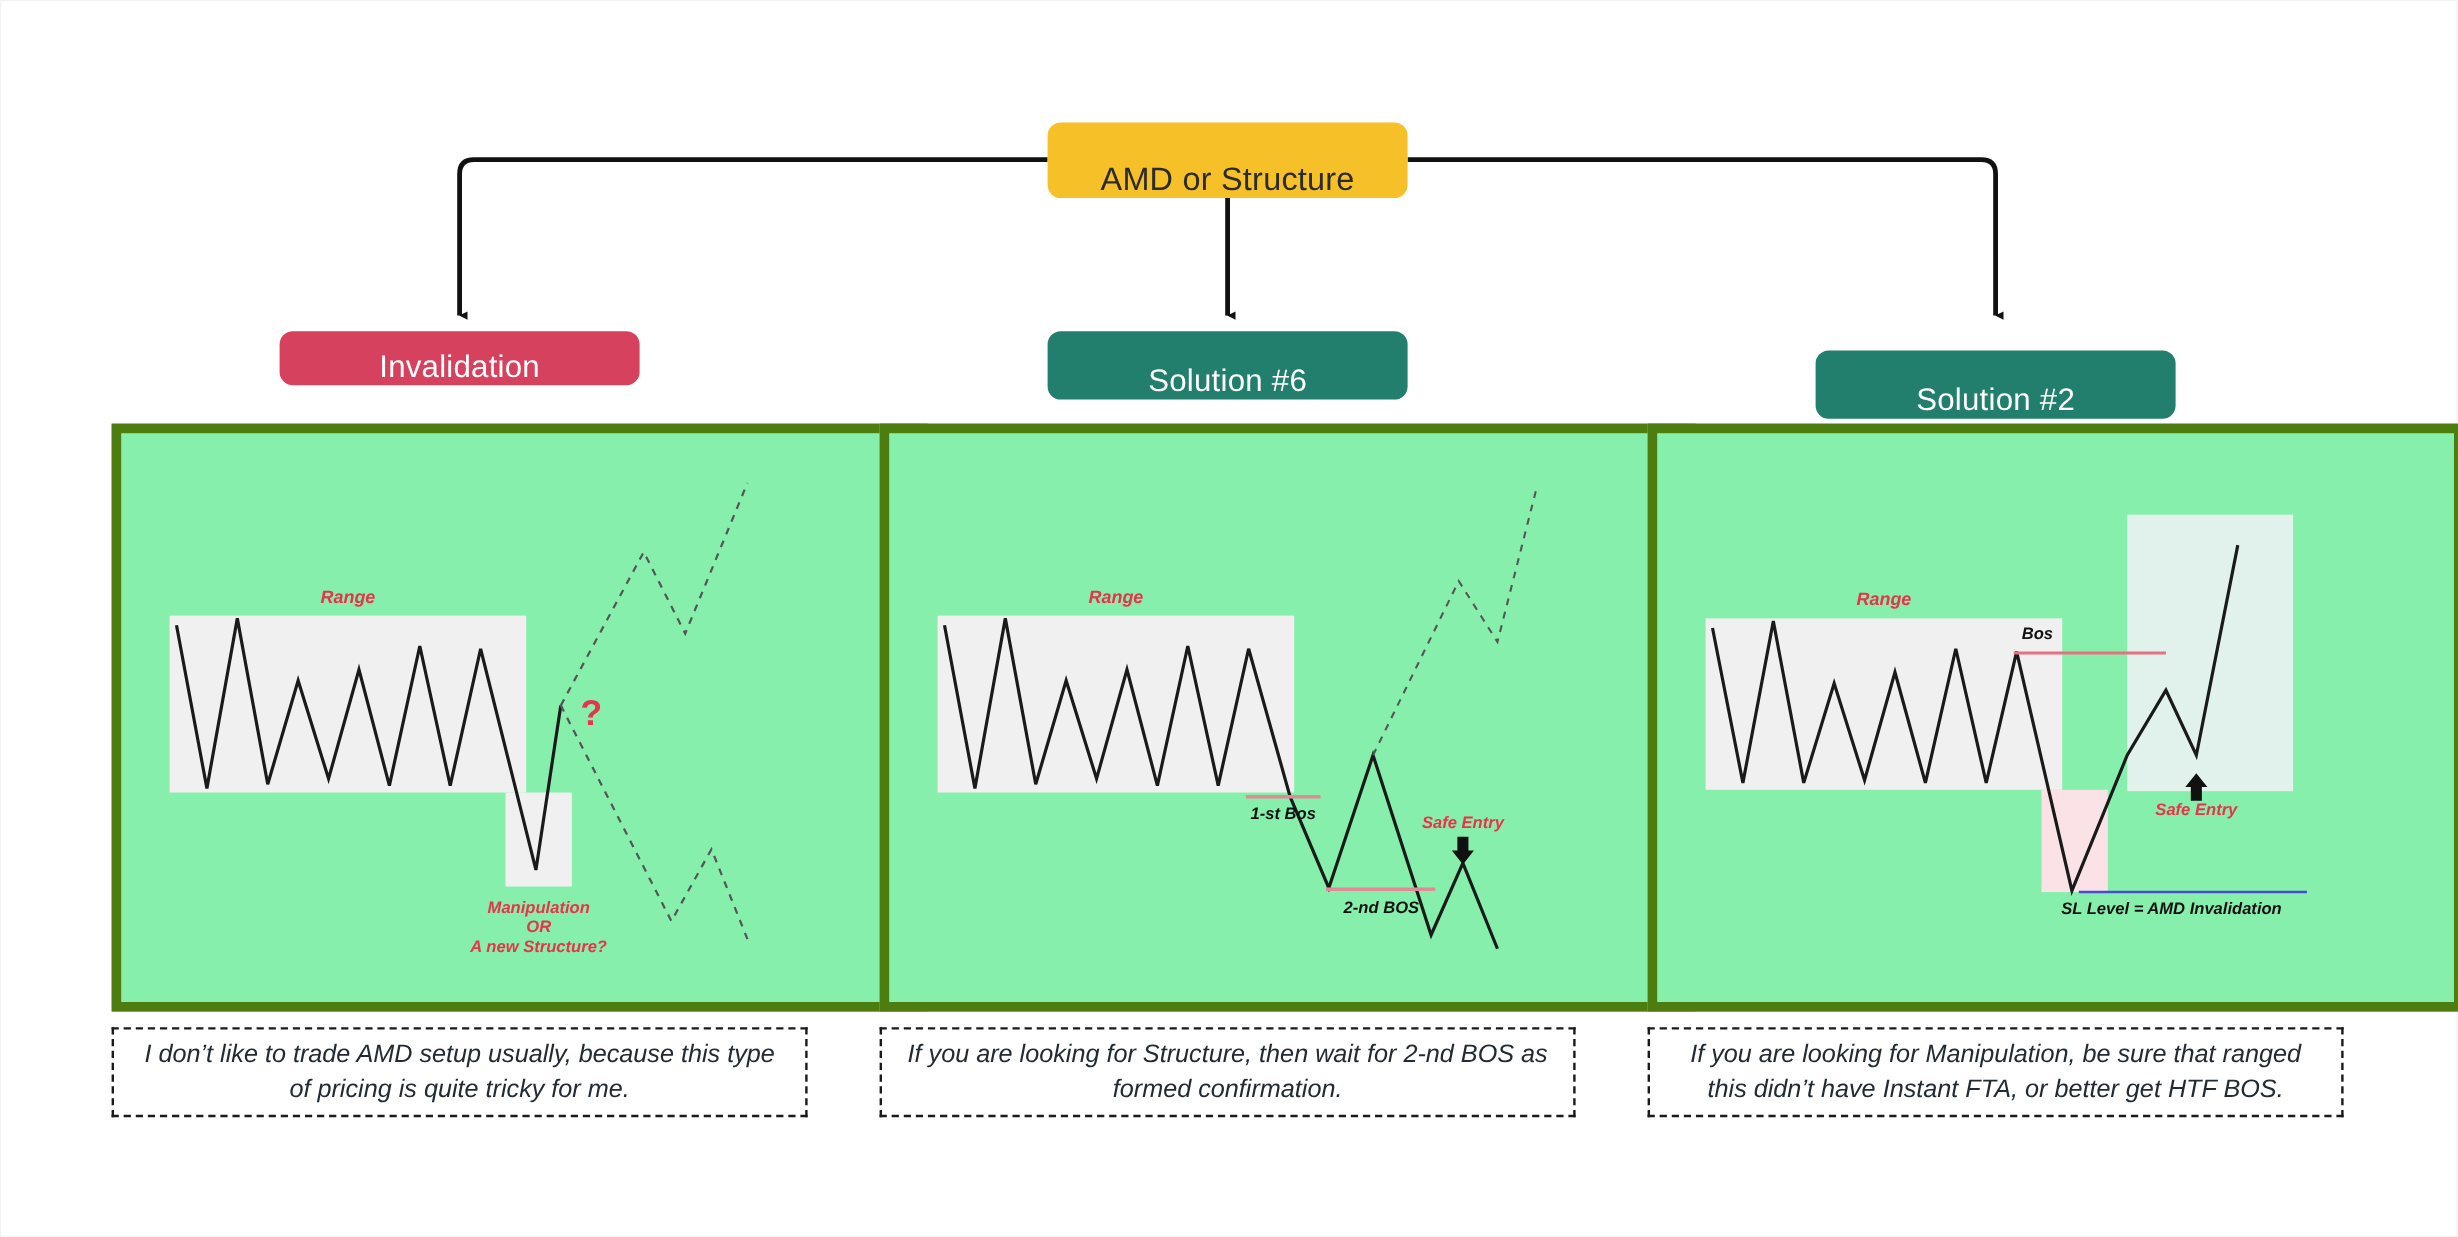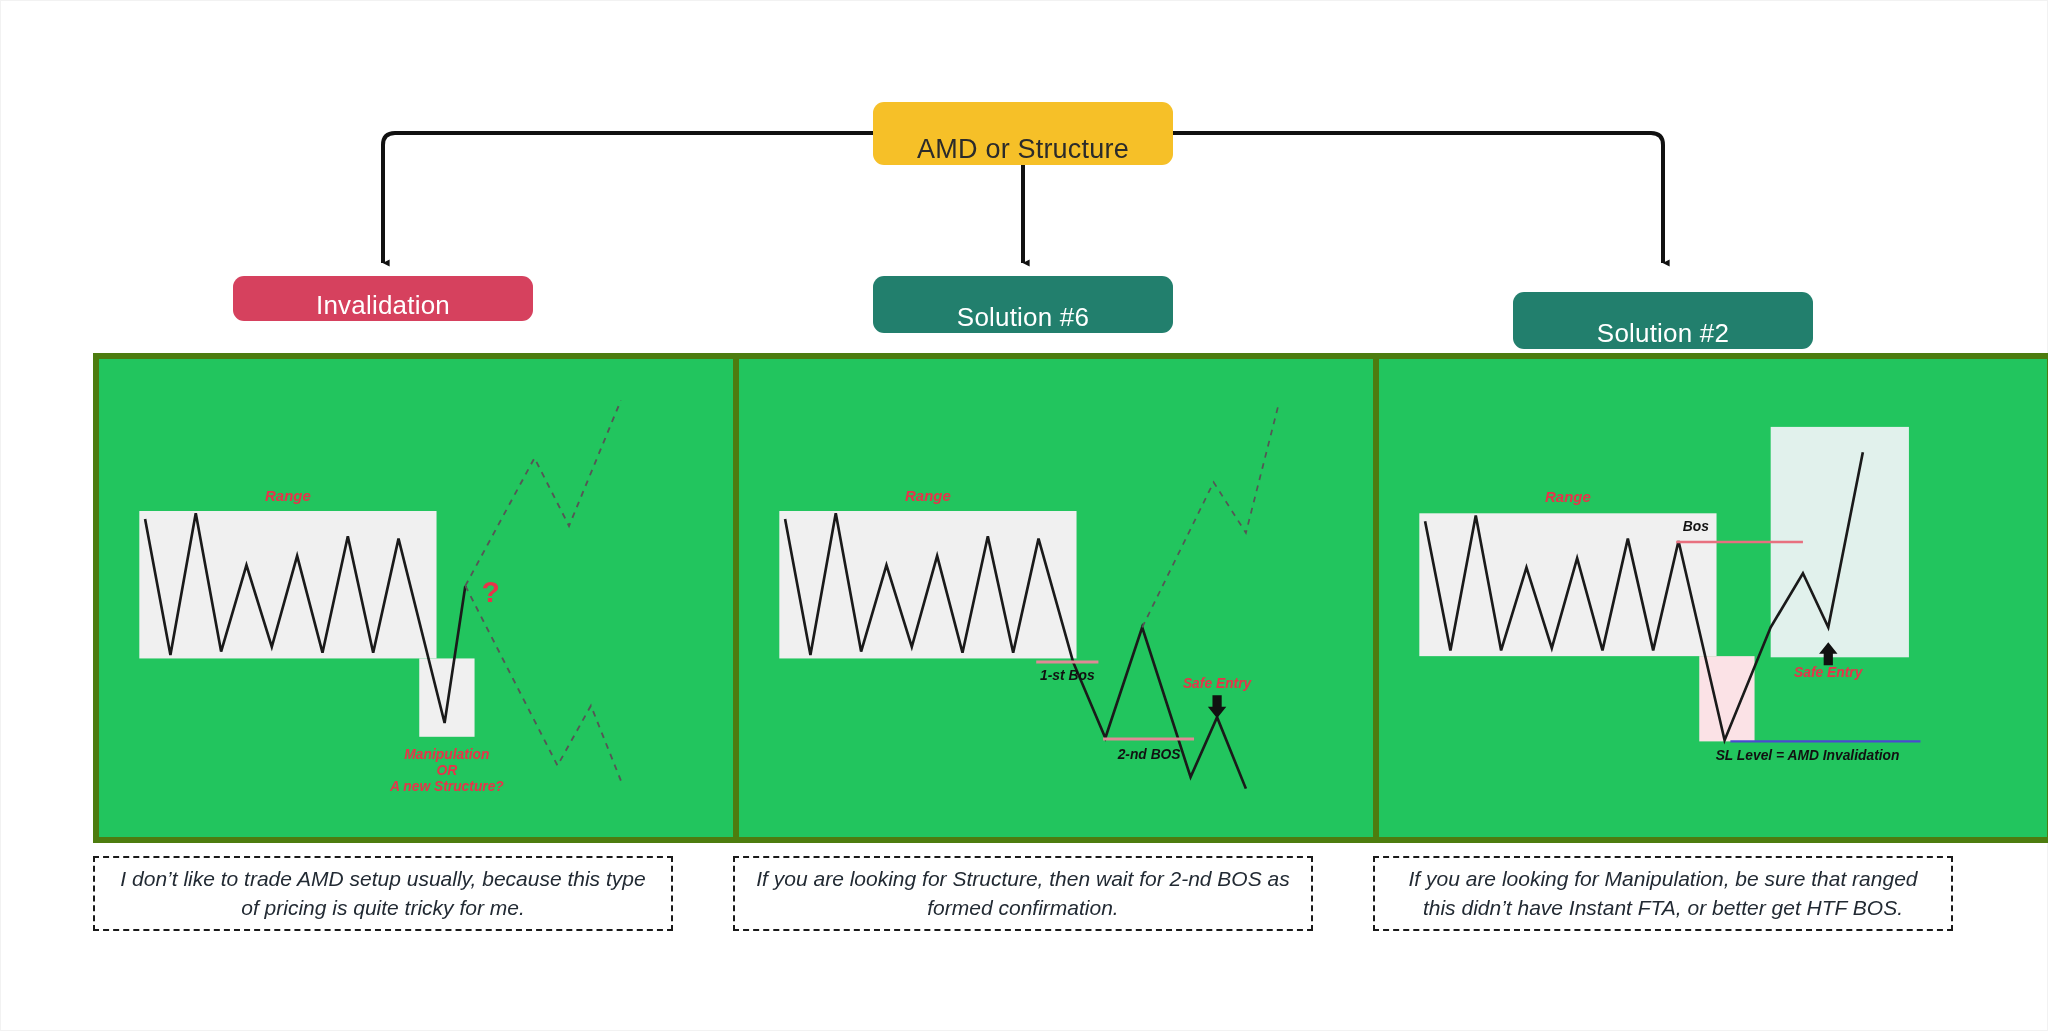--- a/index.html
+++ b/index.html
@@ -40,22 +40,22 @@
   #node-solution2{
     left:1512px;top:275px;width:300px;height:57px;
     background:#227f6d;
     margin-top:16px;
   }
   svg.connectors{position:absolute;left:0;top:0;width:2048px;height:1031px;pointer-events:none;}
 
   .panel{
     position:absolute;
     top:352px;width:680px;height:490px;
-    border:6px solid #4d7c0f;
-    background:#22c55e;
+    border:8px solid #4d7c0f;
+    background:#86efac;
     box-sizing:border-box;
     overflow:hidden;
   }
   #panel-1{left:92px;}
   #panel-2{left:732px;}
   #panel-3{left:1372px;}
   .panel svg{display:block;width:576px;height:486px;}
 
   .caption{
     position:absolute;

